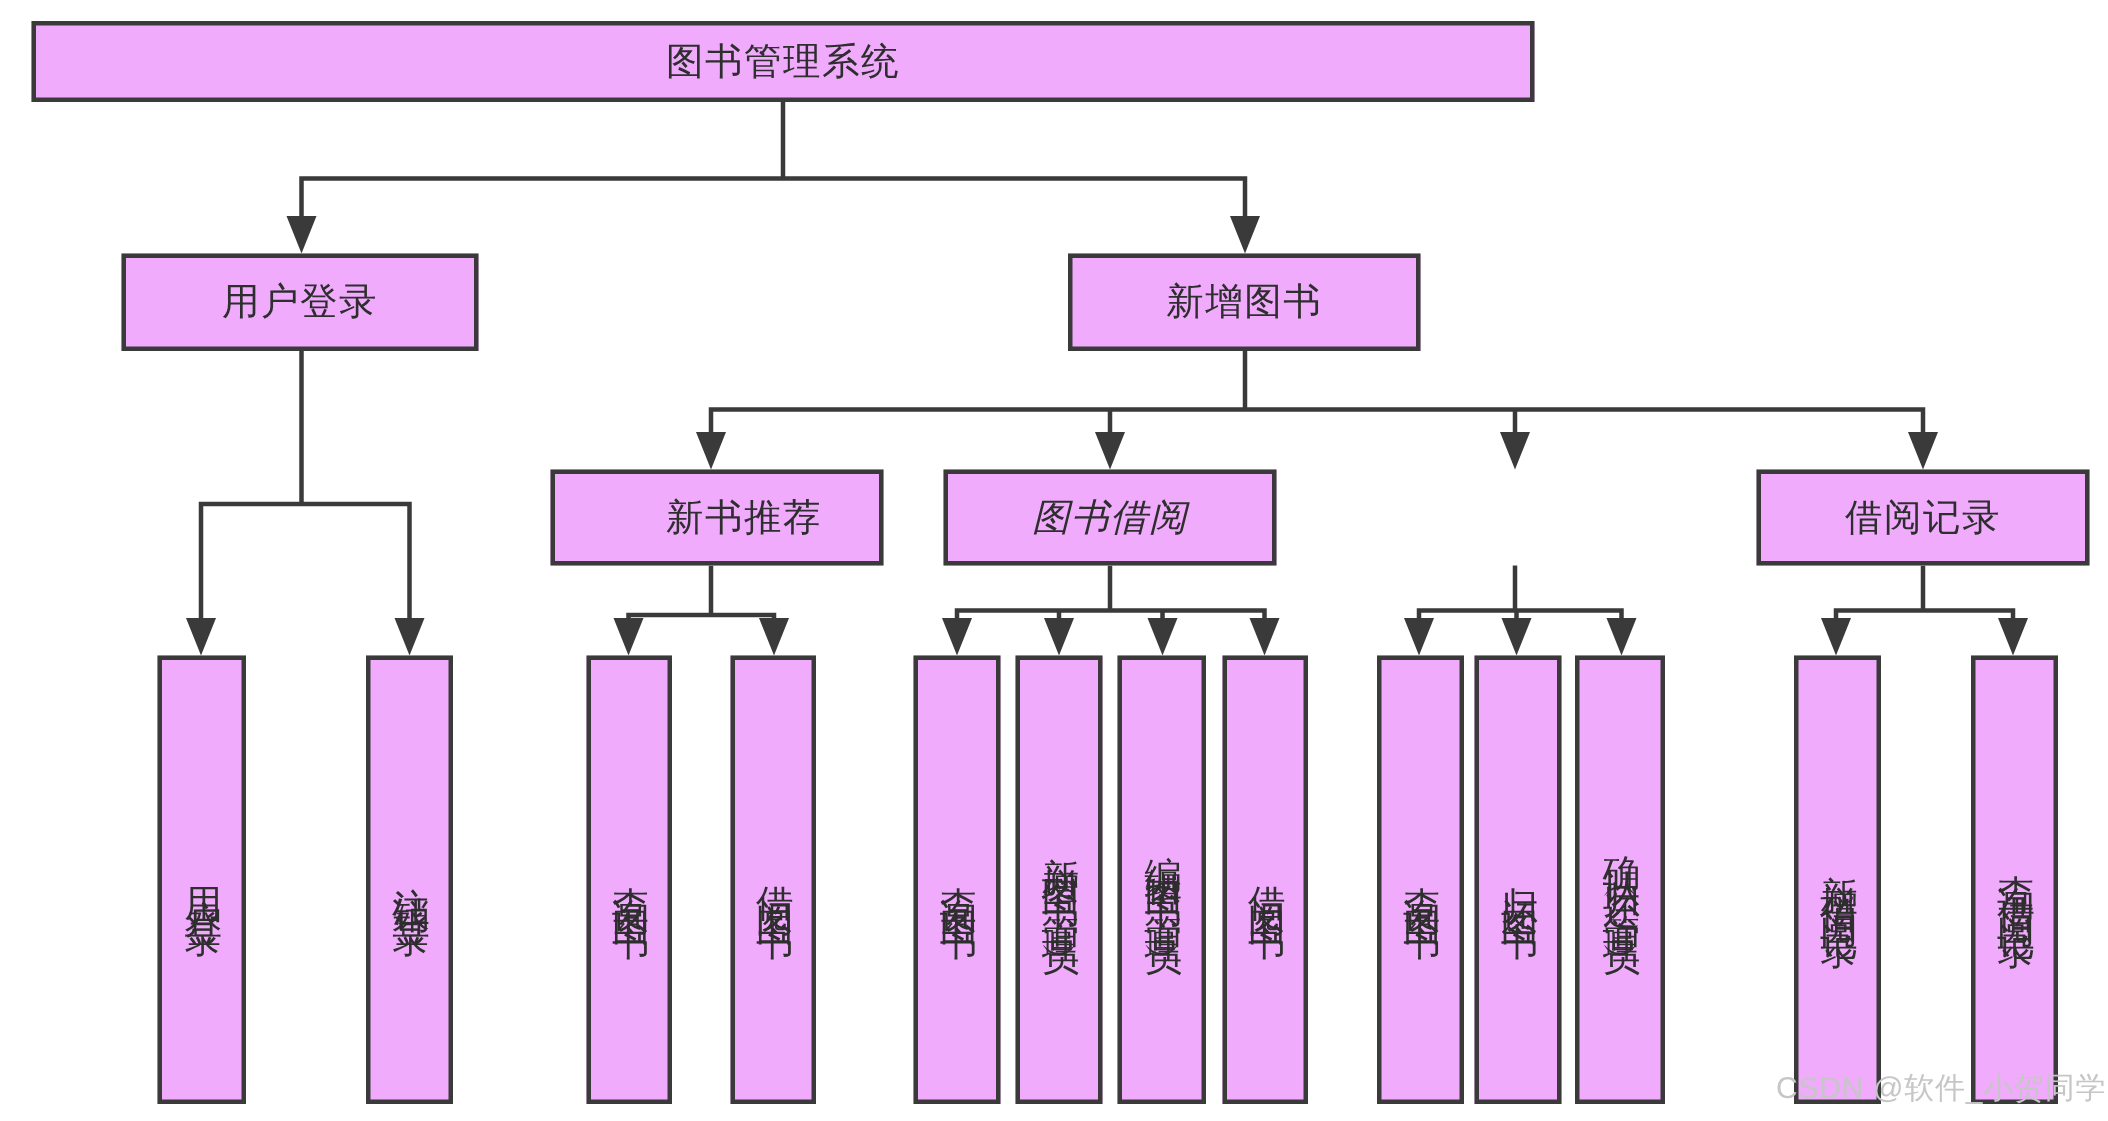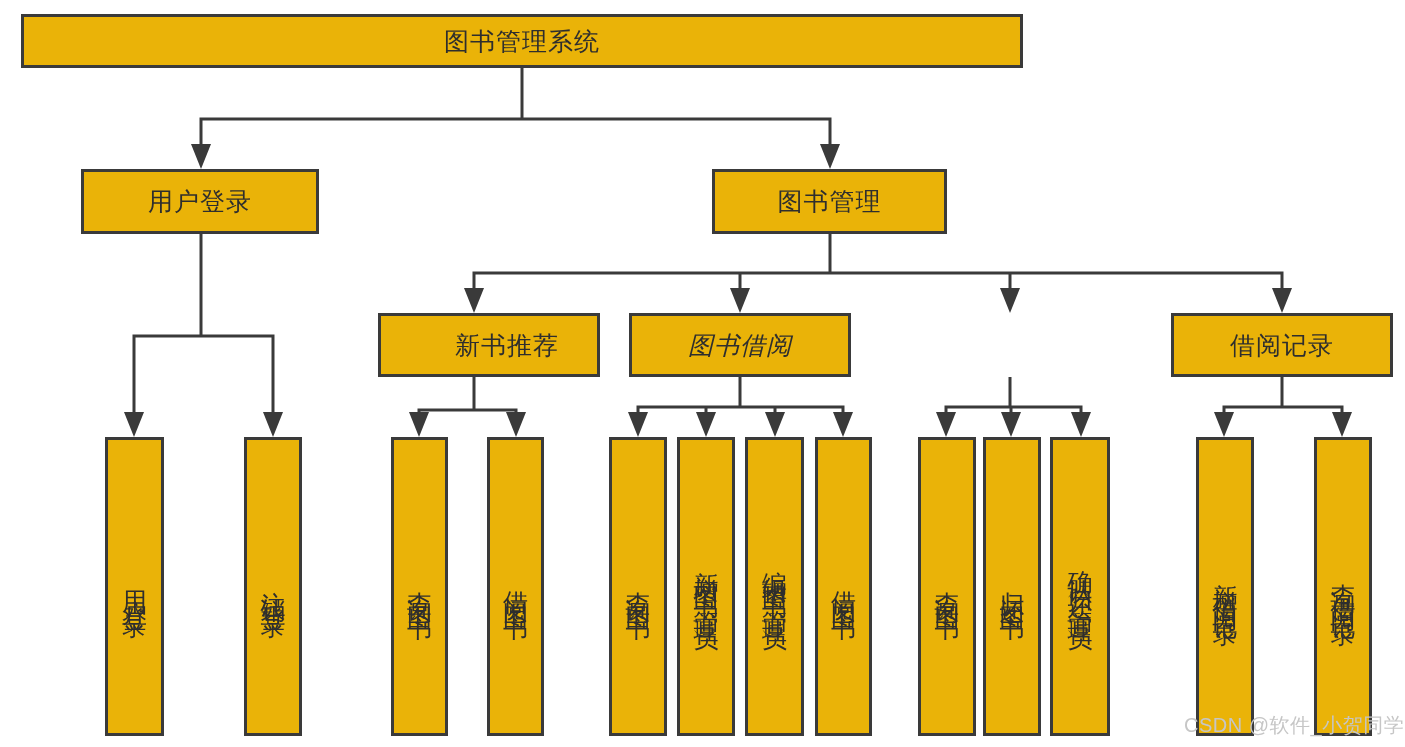--- a/index.html
+++ b/index.html
@@ -1,19 +1,19 @@
 <!DOCTYPE html>
 <html><head>
 <meta charset="utf-8">
 <style>
   html,body{margin:0;padding:0;background:#ffffff;}
   body{font-family:"Liberation Sans","DejaVu Sans",sans-serif;}
   .stage{position:relative;width:1405px;height:747px;background:#ffffff;overflow:hidden;}
   .connectors{position:absolute;left:0;top:0;width:1405px;height:747px;}
-  .node{position:absolute;box-sizing:border-box;border:3px solid #3a3a3a;background:#eab308;
+  .node{position:absolute;box-sizing:border-box;border:3px solid #3a3a3a;background:#f0abfc;
         display:flex;align-items:center;justify-content:center;color:#2e2e2e;}
   .hnode span{font-size:25px;line-height:1;letter-spacing:1px;color:#2e2e2e;white-space:nowrap;}
   .vnode{top:437px;height:299px;}
   .vnode span{writing-mode:vertical-rl;text-orientation:mixed;font-size:25px;line-height:1;
               letter-spacing:8px;color:#2e2e2e;}
   .watermark{position:absolute;left:1184px;top:712px;font-size:20px;letter-spacing:0.5px;
              color:#c6c6c6;white-space:nowrap;z-index:5;}
 </style>
 </head>
 <body>
@@ -64,24 +64,24 @@
   </svg>
 
   <div class="node hnode" style="left:21px;top:14px;width:1002px;height:54px;">
     <span>图书管理系统</span>
   </div>
 
   <div class="node hnode" style="left:81px;top:169px;width:238px;height:65px;">
     <span>用户登录</span>
   </div>
   <div class="node hnode" style="left:712px;top:169px;width:235px;height:65px;">
-    <span>图书管理</span>
+    <span>新增图书</span>
   </div>
 
-  <div class="node hnode" style="left:378px;top:313px;width:222px;height:64px;padding-left:36px;">
+  <div class="node hnode" style="left:367px;top:313px;width:222px;height:64px;padding-left:36px;">
     <span>新书推荐</span>
   </div>
   <div class="node hnode" style="left:629px;top:313px;width:222px;height:64px;font-style:italic;">
     <span>图书借阅</span>
   </div>
   <div class="node hnode" style="left:1171px;top:313px;width:222px;height:64px;">
     <span>借阅记录</span>
   </div>
 
   <div class="node vnode" style="left:105px;width:59px;">

